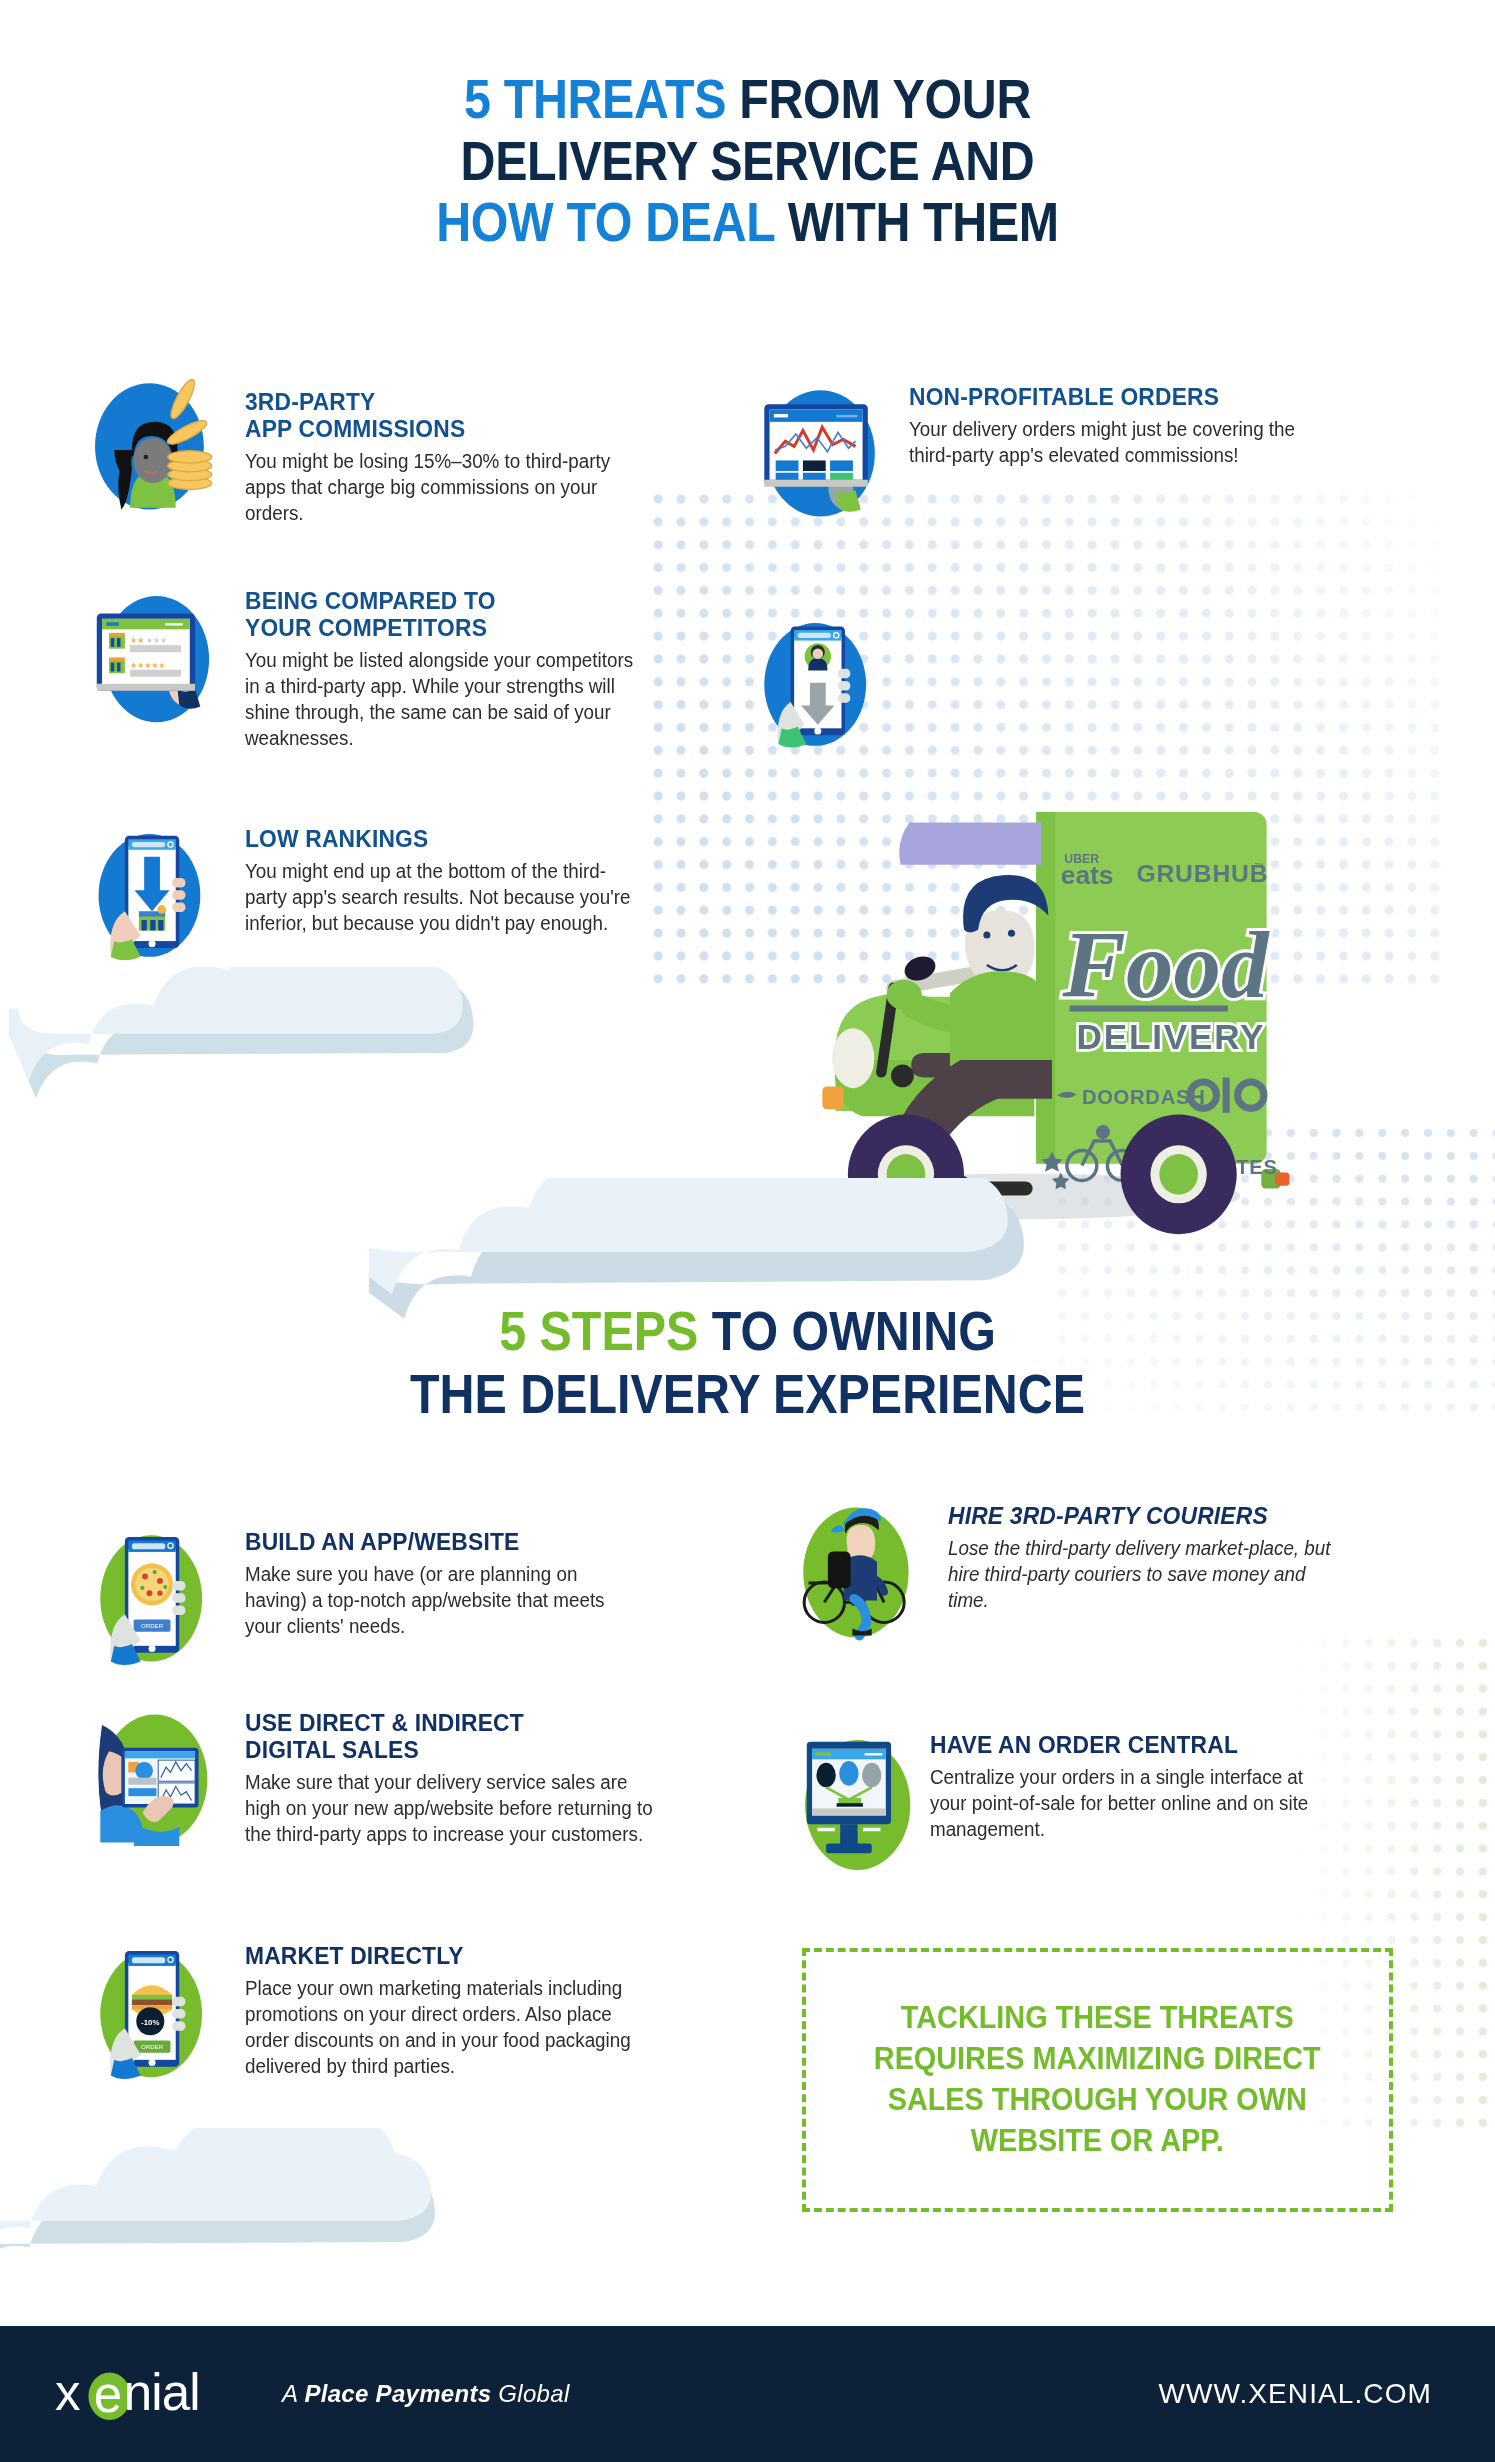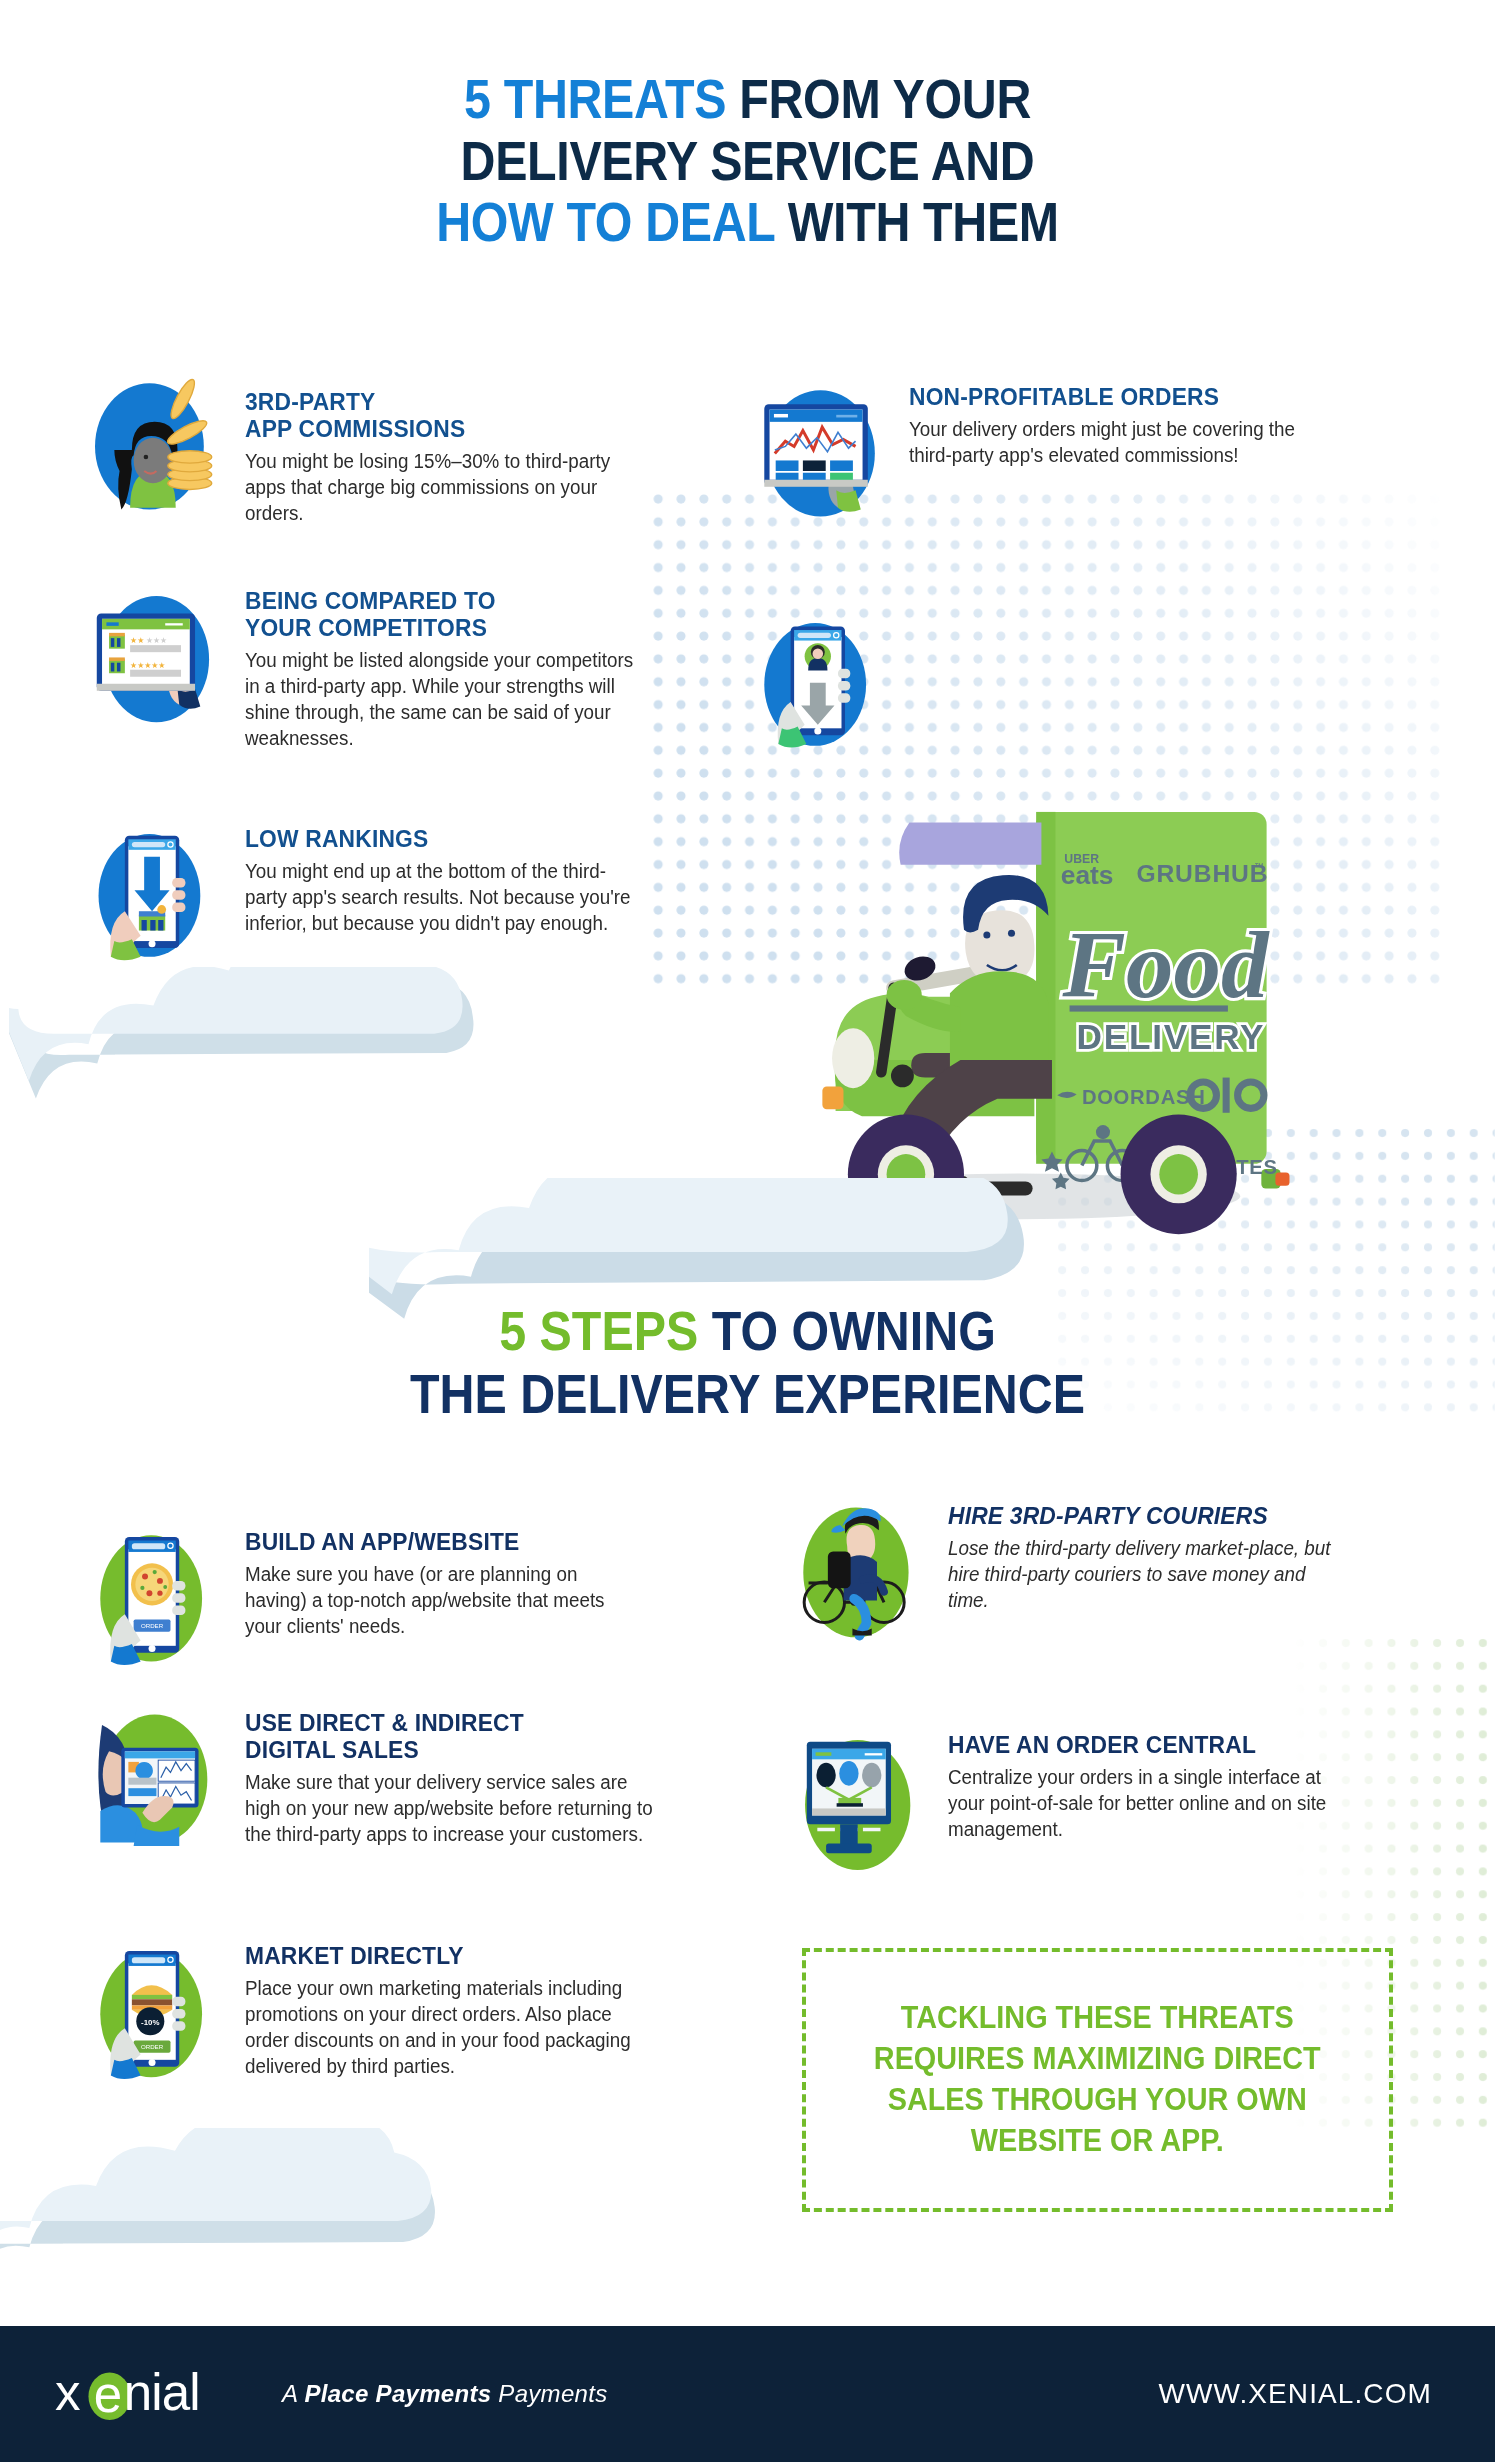--- a/index.html
+++ b/index.html
@@ -613,21 +613,21 @@
       <rect x="24" y="96" width="84" height="8" fill="#c8c9c5"></rect>
       <g fill="#f2f6f8">
         <rect x="30" y="118" width="20" height="4"></rect>
         <rect x="56" y="118" width="20" height="4"></rect>
         <rect x="82" y="118" width="20" height="4"></rect>
       </g>
       <rect x="56" y="114" width="20" height="26" fill="#0f4a86"></rect>
       <rect x="40" y="136" width="52" height="11" rx="3" fill="#0f4a86"></rect>
     </svg>
   </div>
-  <div class="body" style="margin-left:21px; width:440px;">
+  <div class="body" style="margin-left:3px; width:440px;">
     <h3>
       <span>HAVE AN ORDER CENTRAL</span>
     </h3>
     <p>Centralize your orders in a single interface at your point-of-sale for better online and on site management.</p>
   </div>
 </div>
 
 <div class="item steps" style="left:88px; top:1935px; width:616px;">
   <div class="icon-wrap">
     <svg width="136" height="154" viewBox="0 0 155 175">
@@ -678,17 +678,17 @@
 <div class="footer">
   <div class="logo">
     <svg width="192" height="67" viewBox="0 0 218 76">
       <text x="0" y="56" font-family="'Liberation Sans',sans-serif" font-size="58" fill="#ffffff" letter-spacing="-1">x</text>
       <ellipse cx="62" cy="40" rx="24" ry="27" fill="#76bc2d"></ellipse>
       <text x="44" y="58" font-family="'Liberation Sans',sans-serif" font-size="58" fill="#ffffff">e</text>
       <text x="78" y="56" font-family="'Liberation Sans',sans-serif" font-size="58" fill="#ffffff" letter-spacing="-1">nial</text>
     </svg>
   </div>
   <div class="tagline">
-    <span>A </span><b>Place Payments</b><span> Payments</span>
+    <span>A </span><b>Place Payments</b><span> Global</span>
   </div>
   <div class="url">WWW.XENIAL.COM</div>
 </div>
 
 
 </body></html>

